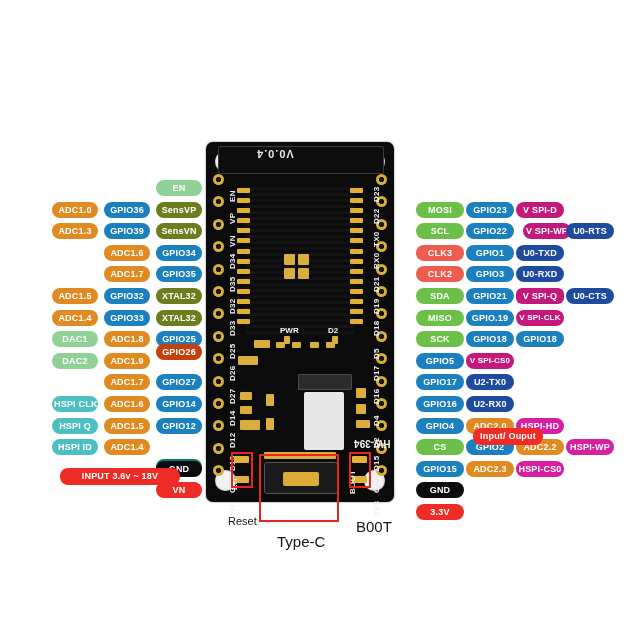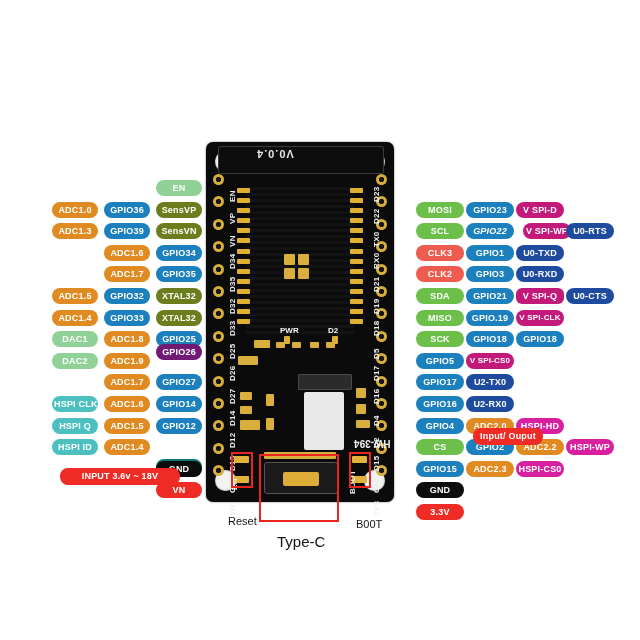--- a/index.html
+++ b/index.html
@@ -248,21 +248,21 @@
     <div class="silk rot" style="left:142px;top:352px;">BOOT</div>
 
     <div class="hlbox" style="left:25px;top:310px;width:22px;height:36px;"></div>
     <div class="hlbox" style="left:143px;top:310px;width:22px;height:36px;"></div>
   </div>
 
   <div class="combox" style="left:259px;top:454px;width:80px;height:68px;border-top:2.4px solid #e8251f;"></div>
 
   <div class="ann" style="left:228px;top:515px;font-size:11px;">Reset</div>
   <div class="ann" style="left:277px;top:533px;font-size:15px;">Type-C</div>
-  <div class="ann" style="left:356px;top:518px;font-size:11px;">B00T</div>
+  <div class="ann" style="left:356px;top:518px;font-size:15px;">B00T</div>
 
   <div id="left-chips">
       <div class="chip" style="left: 52px; top: 201.6px; width: 46px; background: rgb(224, 138, 34);">ADC1.0</div>
       <div class="chip" style="left: 104px; top: 201.6px; width: 46px; background: rgb(27, 128, 189);">GPIO36</div>
       <div class="chip" style="left: 156px; top: 180px; width: 46px; background: rgb(143, 209, 151);">EN</div>
       <div class="chip" style="left: 156px; top: 201.6px; width: 46px; background: rgb(107, 125, 28);">SensVP</div>
       <div class="chip" style="left: 52px; top: 223.2px; width: 46px; background: rgb(224, 138, 34);">ADC1.3</div>
       <div class="chip" style="left: 104px; top: 223.2px; width: 46px; background: rgb(27, 128, 189);">GPIO39</div>
       <div class="chip" style="left: 156px; top: 223.2px; width: 46px; background: rgb(107, 125, 28);">SensVN</div>
       <div class="chip" style="left: 104px; top: 244.8px; width: 46px; background: rgb(224, 138, 34);">ADC1.6</div>
@@ -273,41 +273,41 @@
       <div class="chip" style="left: 104px; top: 288px; width: 46px; background: rgb(27, 128, 189);">GPIO32</div>
       <div class="chip" style="left: 156px; top: 288px; width: 46px; background: rgb(107, 125, 28);">XTAL32</div>
       <div class="chip" style="left: 52px; top: 309.6px; width: 46px; background: rgb(224, 138, 34);">ADC1.4</div>
       <div class="chip" style="left: 104px; top: 309.6px; width: 46px; background: rgb(27, 128, 189);">GPIO33</div>
       <div class="chip" style="left: 156px; top: 309.6px; width: 46px; background: rgb(107, 125, 28);">XTAL32</div>
       <div class="chip" style="left: 52px; top: 331.2px; width: 46px; background: rgb(143, 209, 151);">DAC1</div>
       <div class="chip" style="left: 104px; top: 331.2px; width: 46px; background: rgb(224, 138, 34);">ADC1.8</div>
       <div class="chip" style="left: 156px; top: 331.2px; width: 46px; background: rgb(27, 128, 189);">GPIO25</div>
       <div class="chip" style="left: 52px; top: 352.8px; width: 46px; background: rgb(143, 209, 151);">DAC2</div>
       <div class="chip" style="left: 104px; top: 352.8px; width: 46px; background: rgb(224, 138, 34);">ADC1.9</div>
-      <div class="chip" style="left: 156px; top: 344px; width: 46px; background: #701a75;">GPIO26</div>
+      <div class="chip" style="left: 156px; top: 344px; width: 46px; background: #c2410c;">GPIO26</div>
       <div class="chip" style="left: 104px; top: 374.4px; width: 46px; background: rgb(224, 138, 34);">ADC1.7</div>
       <div class="chip" style="left: 156px; top: 374.4px; width: 46px; background: rgb(27, 128, 189);">GPIO27</div>
       <div class="chip" style="left: 52px; top: 396px; width: 46px; background: rgb(76, 192, 192);">HSPI CLK</div>
       <div class="chip" style="left: 104px; top: 396px; width: 46px; background: rgb(224, 138, 34);">ADC1.6</div>
       <div class="chip" style="left: 156px; top: 396px; width: 46px; background: rgb(27, 128, 189);">GPIO14</div>
       <div class="chip" style="left: 52px; top: 417.6px; width: 46px; background: rgb(76, 192, 192);">HSPI Q</div>
       <div class="chip" style="left: 104px; top: 417.6px; width: 46px; background: rgb(224, 138, 34);">ADC1.5</div>
       <div class="chip" style="left: 156px; top: 417.6px; width: 46px; background: rgb(27, 128, 189);">GPIO12</div>
       <div class="chip" style="left: 52px; top: 439.2px; width: 46px; background: rgb(76, 192, 192);">HSPI ID</div>
       <div class="chip" style="left: 104px; top: 439.2px; width: 46px; background: rgb(224, 138, 34);">ADC1.4</div>
       <div class="chip" style="left: 156px; top: 439.2px; width: 46px; background: #0f766e; margin-top: 20px;">GPIO13</div>
       <div class="chip" style="left: 156px; top: 460.8px; width: 46px; background: rgb(13, 13, 13);">GND</div>
       <div class="chip" style="left: 156px; top: 482.4px; width: 46px; background: rgb(238, 43, 36);">VN</div>
     </div>
   <div id="right-chips">
       <div class="chip" style="left: 416px; top: 201.6px; width: 48px; background: rgb(108, 192, 74);">MOSI</div>
       <div class="chip" style="left: 466px; top: 201.6px; width: 48px; background: rgb(27, 128, 189);">GPIO23</div>
       <div class="chip" style="left: 516px; top: 201.6px; width: 48px; background: rgb(194, 25, 122);">V SPI-D</div>
       <div class="chip" style="left: 416px; top: 223.2px; width: 48px; background: rgb(108, 192, 74);">SCL</div>
-      <div class="chip" style="left: 466px; top: 223.2px; width: 48px; background: rgb(27, 128, 189); font-style: italic;">GPIO22</div>
+      <div class="chip" style="left: 466px; top: 223.2px; width: 48px; background: rgb(27, 128, 189);">GPIO22</div>
       <div class="chip" style="left: 516px; top: 223.2px; width: 48px; background: rgb(194, 25, 122); margin-left: 7px;">V SPI-WP</div>
       <div class="chip" style="left: 566px; top: 223.2px; width: 48px; background: rgb(31, 75, 158);">U0-RTS</div>
       <div class="chip" style="left: 416px; top: 244.8px; width: 48px; background: rgb(238, 91, 79);">CLK3</div>
       <div class="chip" style="left: 466px; top: 244.8px; width: 48px; background: rgb(27, 128, 189);">GPIO1</div>
       <div class="chip" style="left: 516px; top: 244.8px; width: 48px; background: rgb(31, 75, 158);">U0-TXD</div>
       <div class="chip" style="left: 416px; top: 266.4px; width: 48px; background: rgb(238, 91, 79);">CLK2</div>
       <div class="chip" style="left: 466px; top: 266.4px; width: 48px; background: rgb(27, 128, 189);">GPIO3</div>
       <div class="chip" style="left: 516px; top: 266.4px; width: 48px; background: rgb(31, 75, 158);">U0-RXD</div>
       <div class="chip" style="left: 416px; top: 288px; width: 48px; background: rgb(108, 192, 74);">SDA</div>
       <div class="chip" style="left: 466px; top: 288px; width: 48px; background: rgb(27, 128, 189);">GPIO21</div>

